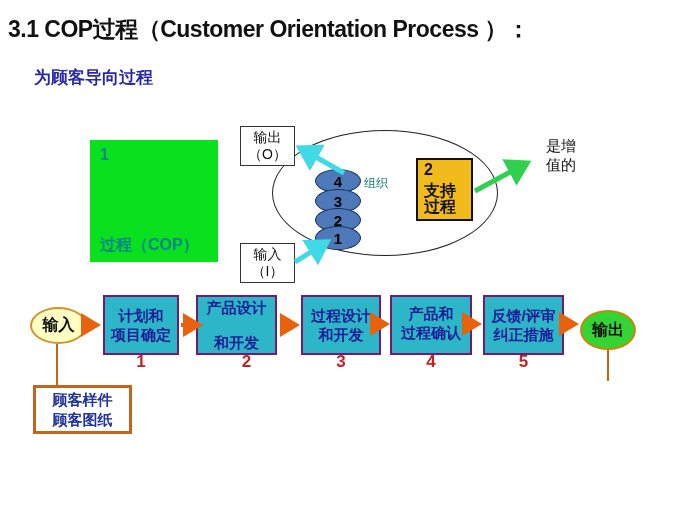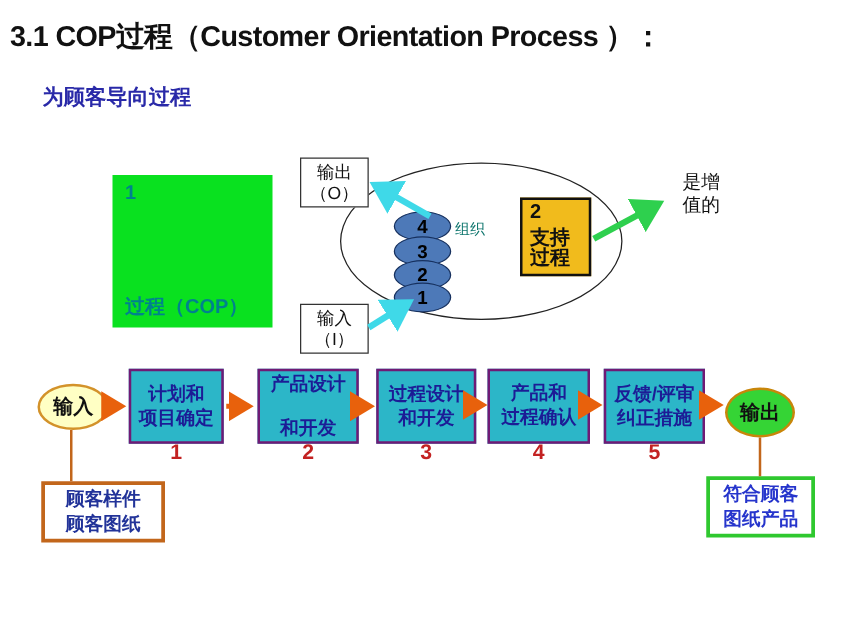--- a/index.html
+++ b/index.html
@@ -46,21 +46,21 @@
     font-size:16px;font-weight:bold;color:#111;box-sizing:border-box;
   }
   .start-ellipse{left:30px;top:307px;width:57px;height:37px;background:#ffffc4;border:2px solid #d3922a;}
   .end-ellipse{left:580px;top:310px;width:56px;height:40px;background:#35d435;border:2px solid #c8860a;}
   .flow-box{
     top:295px;height:60px;background:#2cb6c8;border:2px solid #701a75;box-sizing:border-box;
     color:#1c1c96;font-weight:bold;font-size:15px;text-align:center;
     display:flex;flex-direction:column;justify-content:center;line-height:1.3;
   }
   .fb1{left:103px;width:76px;}
-  .fb2{left:206px;width:81px;gap:16px;}
+  .fb2{left:196px;width:81px;gap:16px;}
   .fb3{left:301px;width:80px;}
   .fb4{left:390px;width:82px;font-family:Liberation Mono, monospace;}
   .fb5{left:483px;width:81px;}
   .flow-num{
     top:353px;color:#c32222;font-weight:bold;font-size:17px;text-align:center;line-height:1;
   }
   .fn1{left:103px;width:76px;}
   .fn2{left:206px;width:81px;}
   .fn3{left:301px;width:80px;}
   .fn4{left:390px;width:82px;}
@@ -143,24 +143,20 @@
   <div class="abs flow-num fn3">3</div>
   <div class="abs flow-num fn4">4</div>
   <div class="abs flow-num fn5">5</div>
 
   <div class="abs flow-ellipse end-ellipse">输出</div>
 
   <div class="abs note-box input-note">
     <div>顾客样件</div>
     <div>顾客图纸</div>
   </div>
-  <div class="abs note-box output-note">
-    <div>符合顾客</div>
-    <div>图纸产品</div>
-  </div>
 
   <svg class="overlay" width="677" height="508" viewBox="0 0 677 508">
     <defs>
       <marker id="ah-cyan" markerWidth="6" markerHeight="6" refX="4" refY="3" orient="auto" markerUnits="strokeWidth">
         <path d="M0,0 L5,3 L0,6 Z" fill="#3fd9e8"></path>
       </marker>
       <marker id="ah-green" markerWidth="6" markerHeight="6" refX="4" refY="3" orient="auto" markerUnits="strokeWidth">
         <path d="M0,0 L5,3 L0,6 Z" fill="#2ed04e"></path>
       </marker>
       <marker id="ah-orange" markerWidth="6" markerHeight="6" refX="4" refY="3" orient="auto" markerUnits="strokeWidth">

